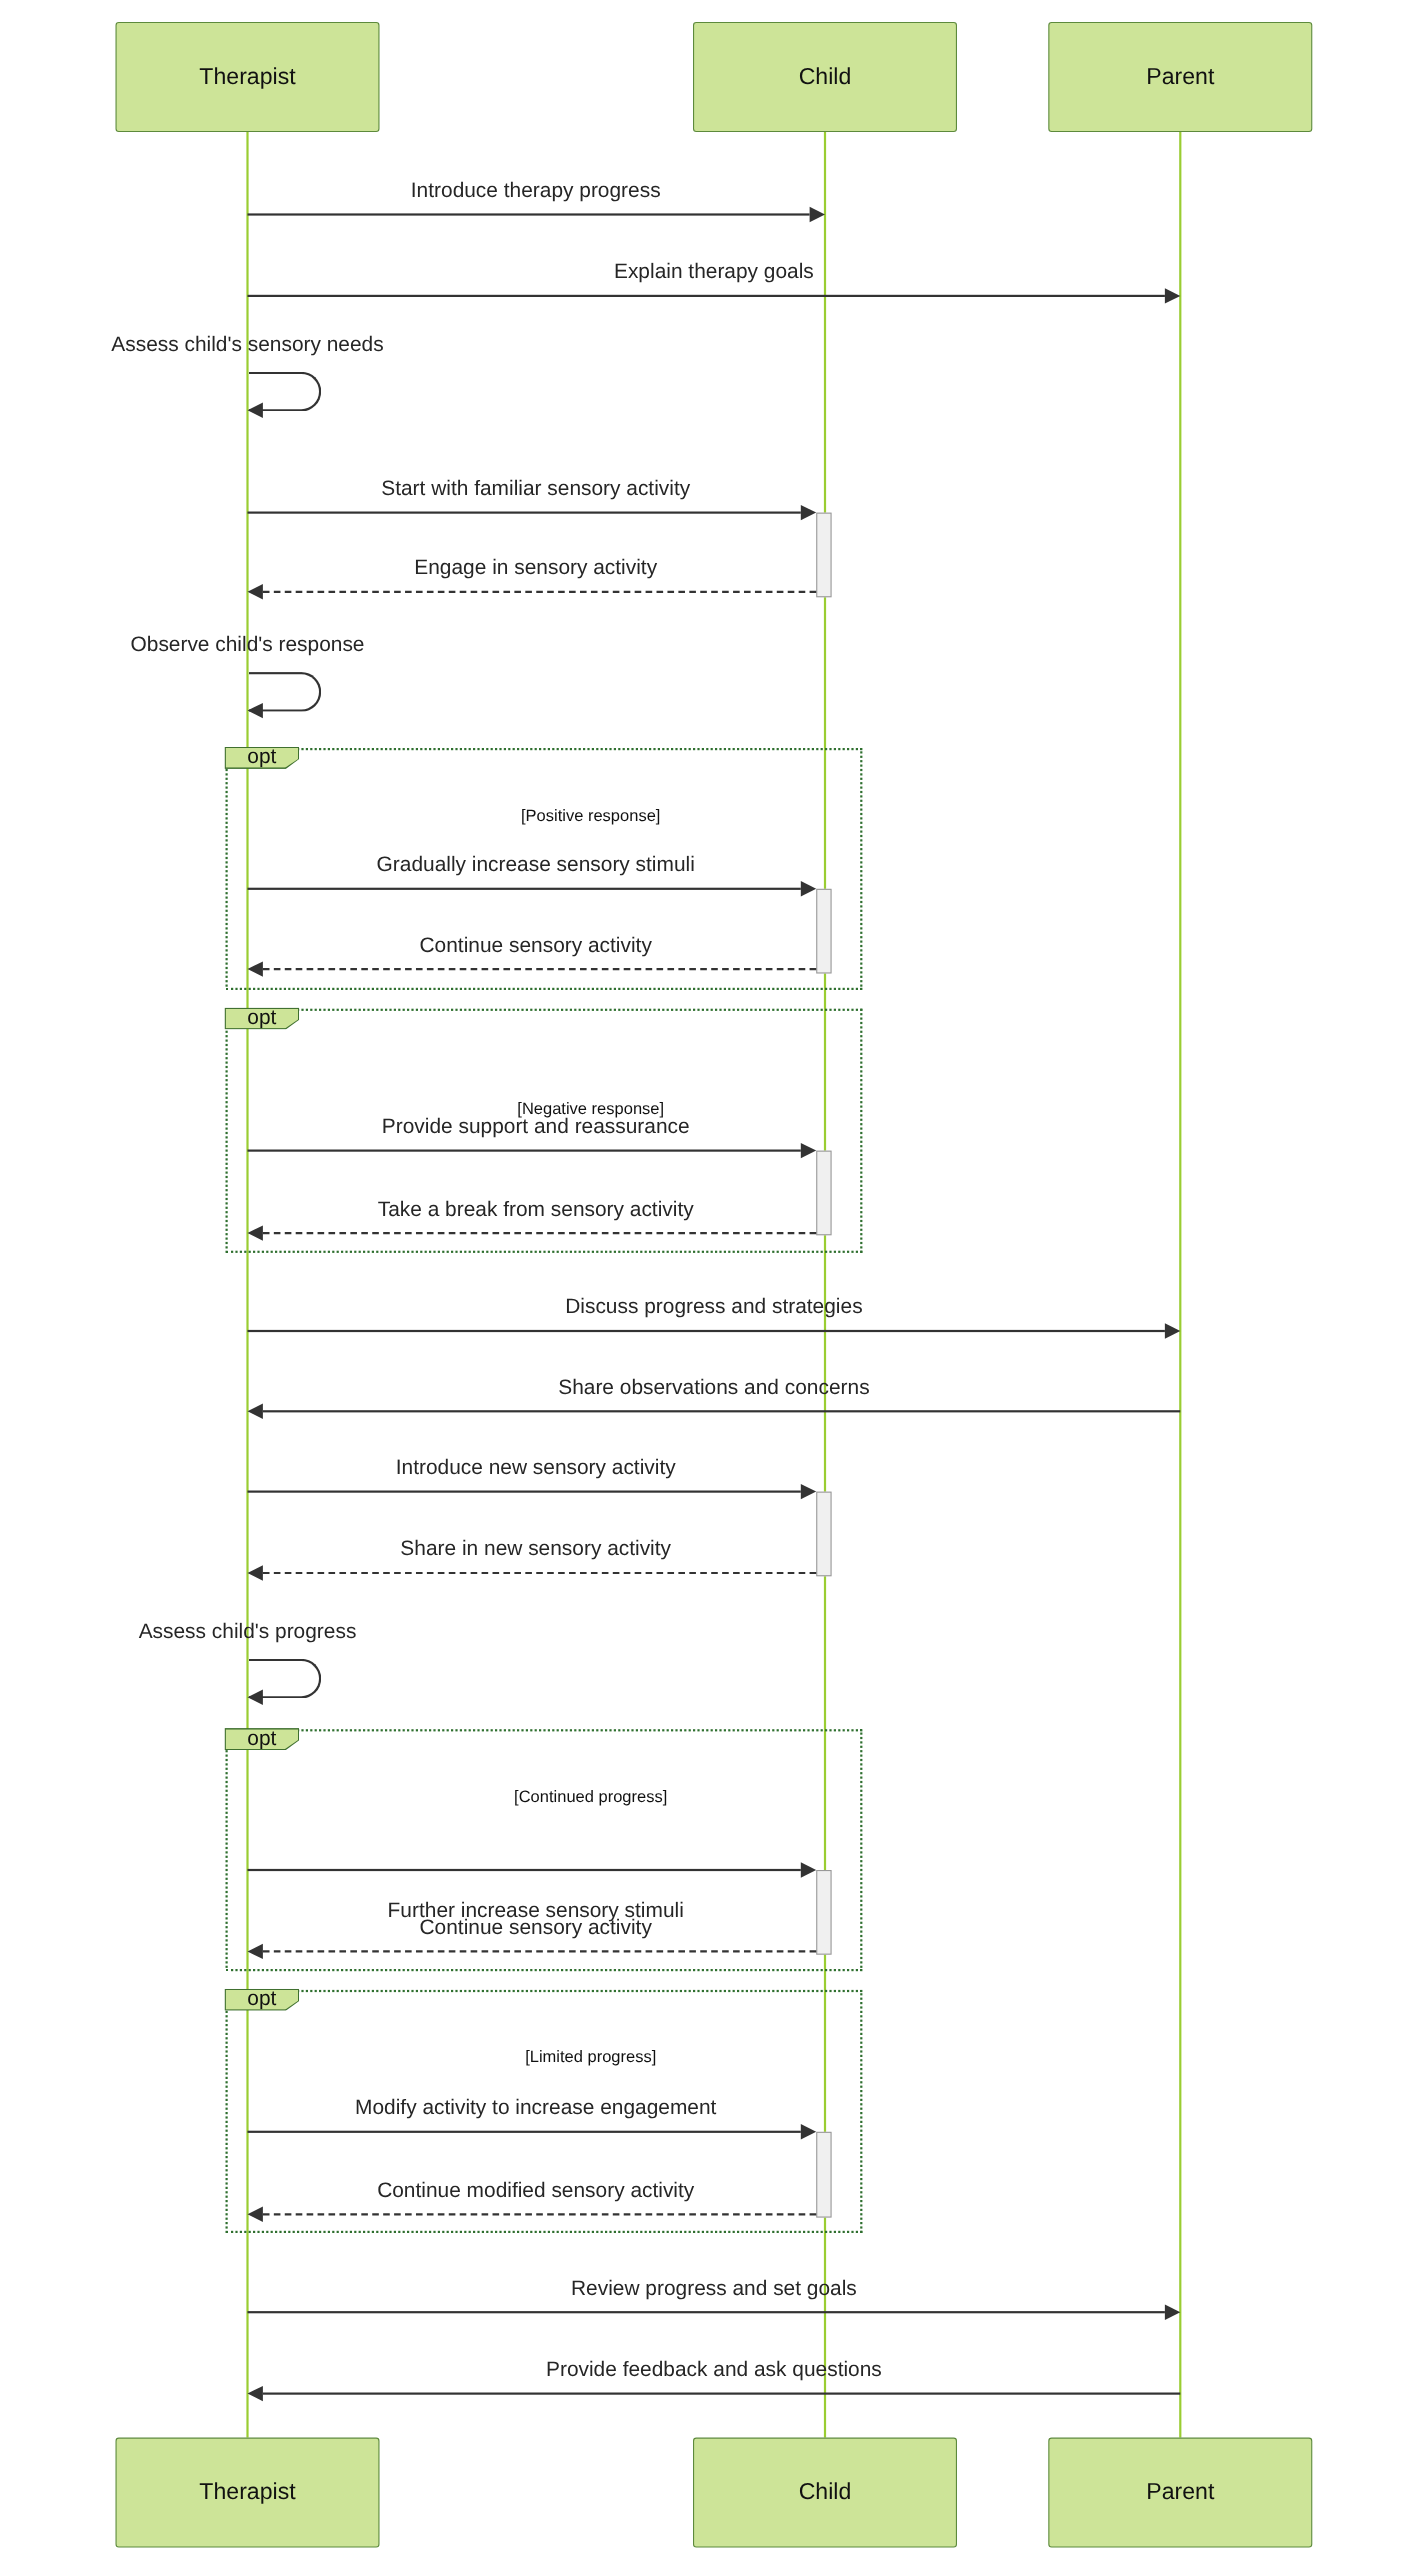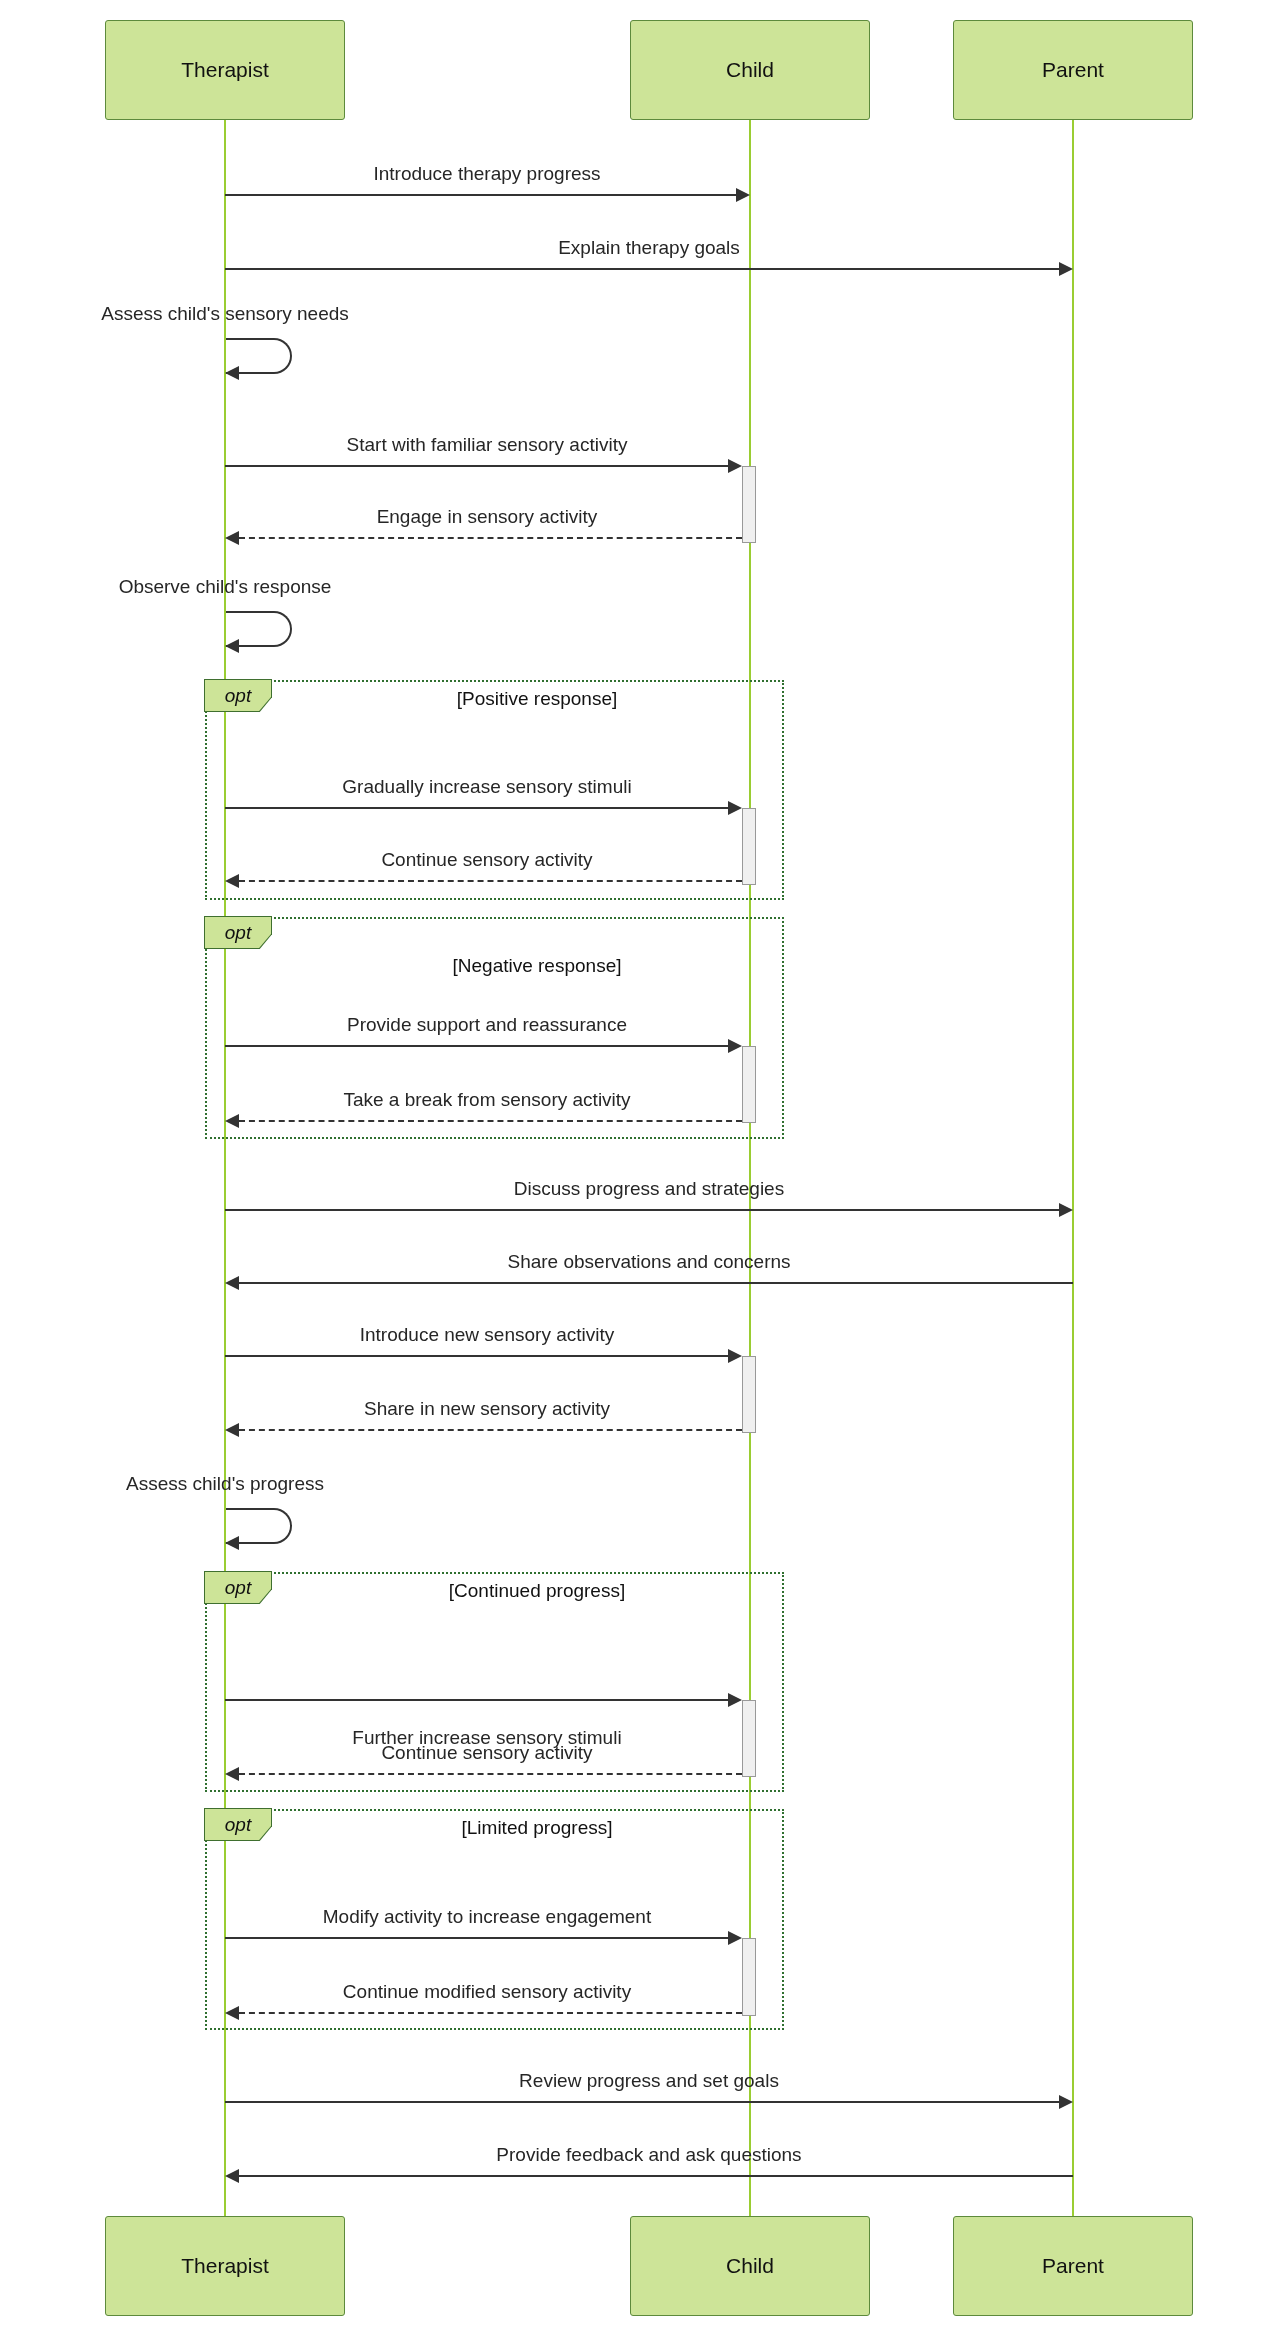--- a/index.html
+++ b/index.html
@@ -10,26 +10,26 @@
 
   .actor { position:absolute; width:240px; height:100px; background:#cde498;
            border:1px solid #5d8a3c; border-radius:3px; box-sizing:border-box;
            display:flex; align-items:center; justify-content:center;
            font-size:21px; color:#111; }
 
   .act { position:absolute; left:742px; width:14px; background:#f0f0f0;
          border:1px solid #999; box-sizing:border-box; }
 
   .frag { position:absolute; border:2px dotted #2f6f2f; box-sizing:border-box; }
-  .tab  { position:absolute; width:68px; height:33px; background:#3f6f2f;
-          clip-path:polygon(0 0,100% 0,100% 55%,82% 100%,0 100%);font-style:italic; }
+  .tab  { position:absolute; width:68px; height:20px; background:#3f6f2f;
+          clip-path:polygon(0 0,100% 0,100% 55%,82% 100%,0 100%); }
   .tab-in { position:absolute; left:1px; top:1px; right:1px; bottom:1px; background:#cde498;
           clip-path:polygon(0 0,100% 0,100% 55%,82% 100%,0 100%);
           display:flex; align-items:center; justify-content:center; font-size:19px; color:#111; }
-  .cond { position:absolute; transform:translateX(-50%); font-size:19px; color:#111; white-space:nowrap; }
+  .cond { position:absolute; transform:translateX(-50%); font-size:15px; color:#111; white-space:nowrap;margin-top:45px; }
 
   .mlabel { position:absolute; transform:translateX(-50%); font-size:19px; color:#262626; white-space:nowrap; }
   .mline  { position:absolute; height:0; border-top:2px solid #333; }
   .mline.dashed { border-top-style:dashed; }
   .ah-r { position:absolute; width:0; height:0; border-top:7px solid transparent;
           border-bottom:7px solid transparent; border-left:14px solid #333; }
   .ah-l { position:absolute; width:0; height:0; border-top:7px solid transparent;
           border-bottom:7px solid transparent; border-right:14px solid #333; }
   .loop { position:absolute; width:66px; height:36px; border:2px solid #333; border-left:none;
           border-radius:0 18px 18px 0; box-sizing:border-box; }

